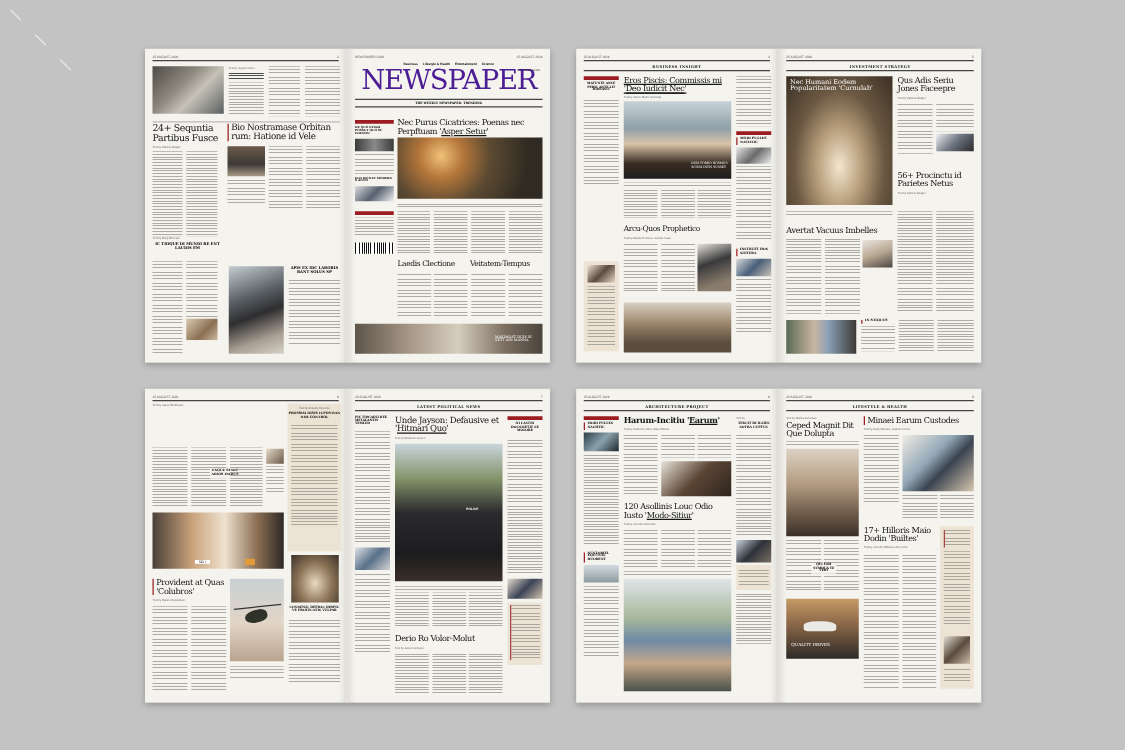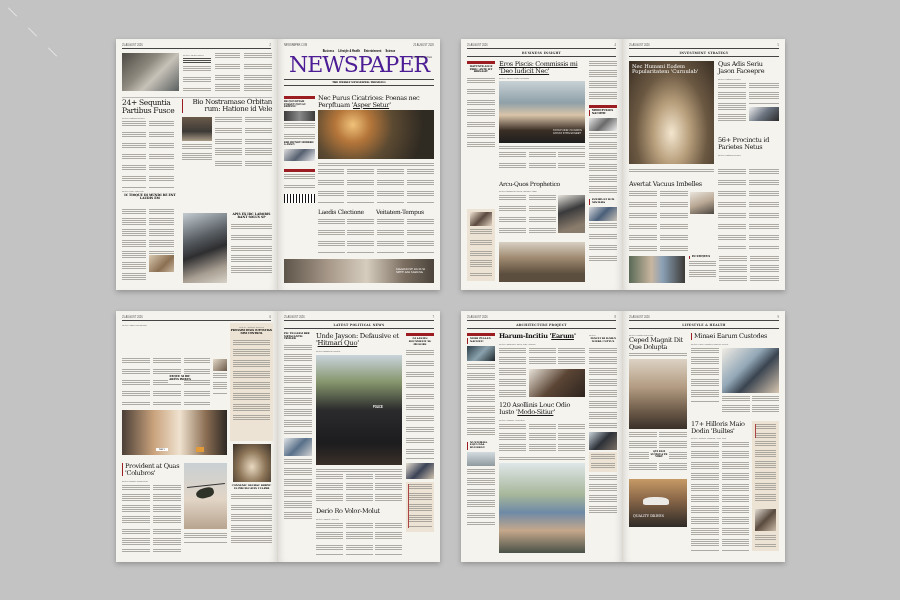--- a/index.html
+++ b/index.html
@@ -46,21 +46,21 @@
       <div class="body-txt" style="height:6px;background:repeating-linear-gradient(#222 0 0.8px, transparent 0.8px 2.2px);"></div>
       <div class="body-txt" style="height:26px;margin-top:2px;"></div>
     </div>
     <div class="abs body-txt" style="left:99px;top:14px;width:25px;height:40px;"></div>
     <div class="abs body-txt" style="left:128px;top:14px;width:28px;height:40px;"></div>
     <div class="abs" style="left:6px;top:58px;width:150px;border-top:0.6px solid #bbb;"></div>
     <div class="abs h1" style="left:6px;top:60px;width:54px;font-size:7.5px;">24+ Sequntia Partibus Fusce</div>
     <div class="abs byline" style="left:6px;top:77px;">Text by Patricia Rodger</div>
     <div class="abs body-txt" style="left:6px;top:82px;width:24px;height:68px;"></div>
     <div class="abs body-txt" style="left:33px;top:82px;width:25px;height:68px;"></div>
-    <div class="abs h1 accent-bar" style="left:66px;top:60px;width:90px;font-size:7px;text-align:right;">Bio Nostramase Orbitan rum: Hatione id Vele</div>
+    <div class="abs h1 accent-bar" style="left:66px;top:60px;width:90px;font-size:7px;">Bio Nostramase Orbitan rum: Hatione id Vele</div>
     <div class="img" style="left:66px;top:78px;width:30px;height:24px;background:linear-gradient(180deg,#6a5a4a,#3d3a36 60%,#a99a85);"></div>
     <div class="abs body-txt" style="left:66px;top:105px;width:30px;height:20px;"></div>
     <div class="abs body-txt" style="left:99px;top:78px;width:27px;height:50px;"></div>
     <div class="abs body-txt" style="left:129px;top:78px;width:27px;height:50px;"></div>
     <div class="abs" style="left:6px;top:150px;width:56px;">
       <div class="byline">Text by Mary Wheelan</div>
       <div class="kicker">IC TIOQUE DI MUNDI RE ENT LAUDIS EM</div>
     </div>
     <div class="abs body-txt" style="left:6px;top:170px;width:24px;height:75px;"></div>
     <div class="abs body-txt" style="left:33px;top:170px;width:25px;height:45px;"></div>
@@ -168,21 +168,21 @@
   </div>
 
   <div class="page right">
     <div class="folio">
       <span>25 AUGUST 2026</span>
       <span>5</span>
     </div>
     <div class="section-head">INVESTMENT STRATEGY</div>
     <div class="img" style="left:6px;top:22px;width:85px;height:103px;background:radial-gradient(ellipse at 50% 70%,#f3e6cf 0%,#b89f7c 30%,#6b5842 60%,#3a2f24 100%);"></div>
     <div class="overlay-title" style="left:9px;top:25px;width:76px;font-size:5.2px;">Nec Humani Eodem Popularitatem 'Curnulab'</div>
-    <div class="abs h1" style="left:95px;top:22px;width:62px;font-size:6.5px;">Qus Adis Seriu Jason Faceepre</div>
+    <div class="abs h1" style="left:95px;top:22px;width:62px;font-size:6.5px;">Qus Adis Seriu Jones Faceepre</div>
     <div class="abs byline" style="left:95px;top:38px;">Text by Patricia Rodger</div>
     <div class="abs body-txt" style="left:95px;top:44px;width:28px;height:40px;"></div>
     <div class="abs body-txt" style="left:126px;top:44px;width:30px;height:22px;"></div>
     <div class="img" style="left:126px;top:68px;width:30px;height:14px;background:linear-gradient(135deg,#eee,#6b7480 50%,#2a2a2a);"></div>
     <div class="abs h1" style="left:95px;top:98px;width:62px;font-size:6.5px;">56+ Procinctu id Parietes Netus</div>
     <div class="abs byline" style="left:95px;top:114px;">Text by Patricia Rodger</div>
     <div class="abs body-txt" style="left:6px;top:130px;width:85px;height:4px;"></div>
     <div class="abs h1" style="left:6px;top:142px;font-size:6.5px;">Avertat Vacuus Imbelles</div>
     <div class="abs body-txt" style="left:6px;top:152px;width:28px;height:60px;"></div>
     <div class="abs body-txt" style="left:37px;top:152px;width:28px;height:60px;"></div>

